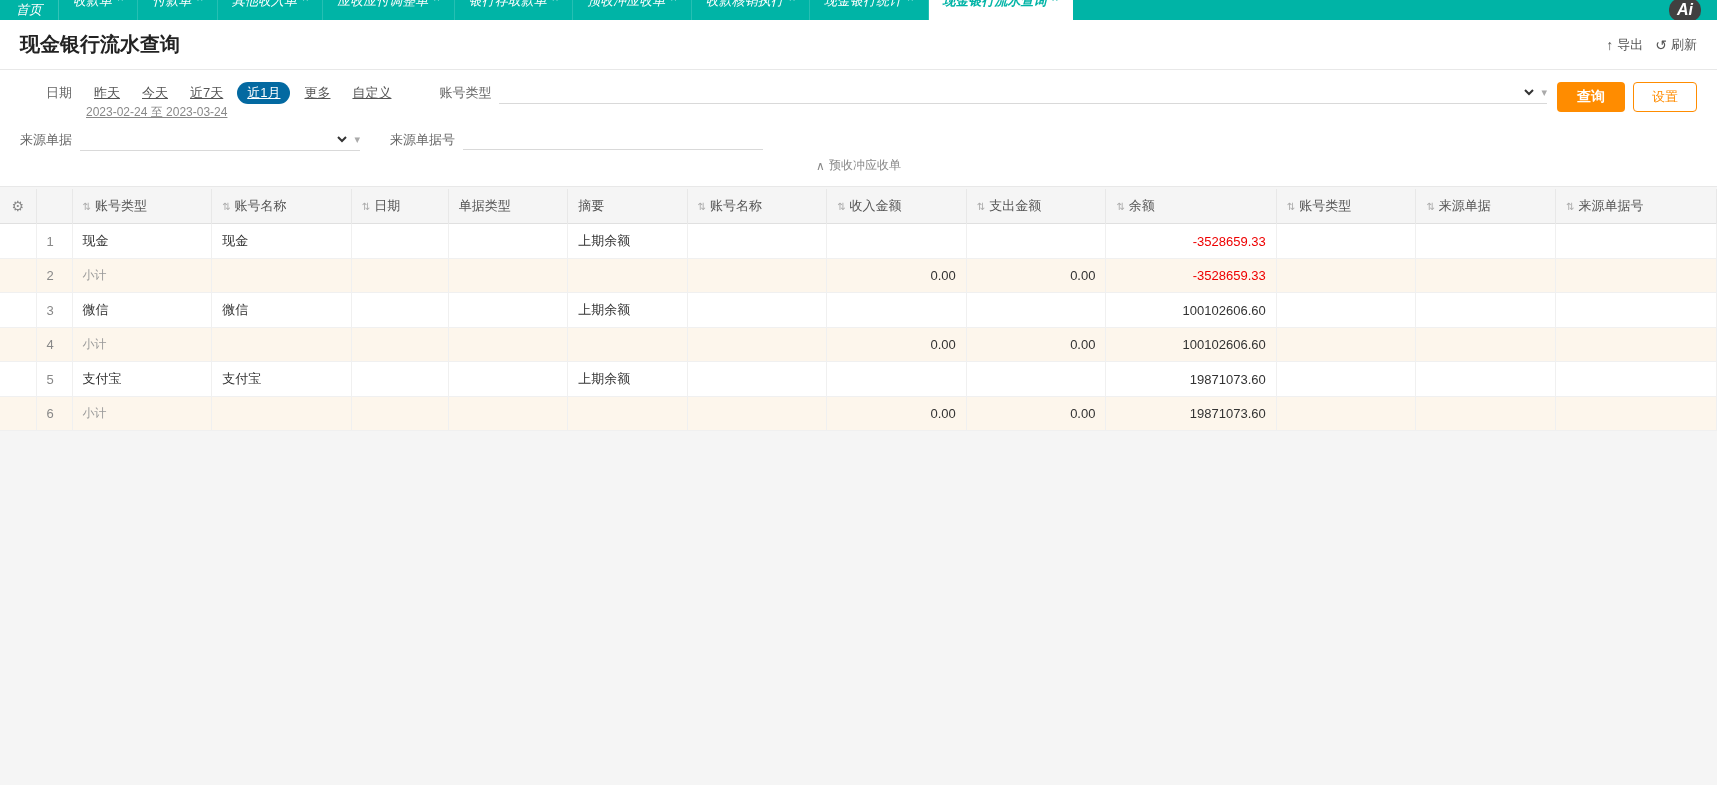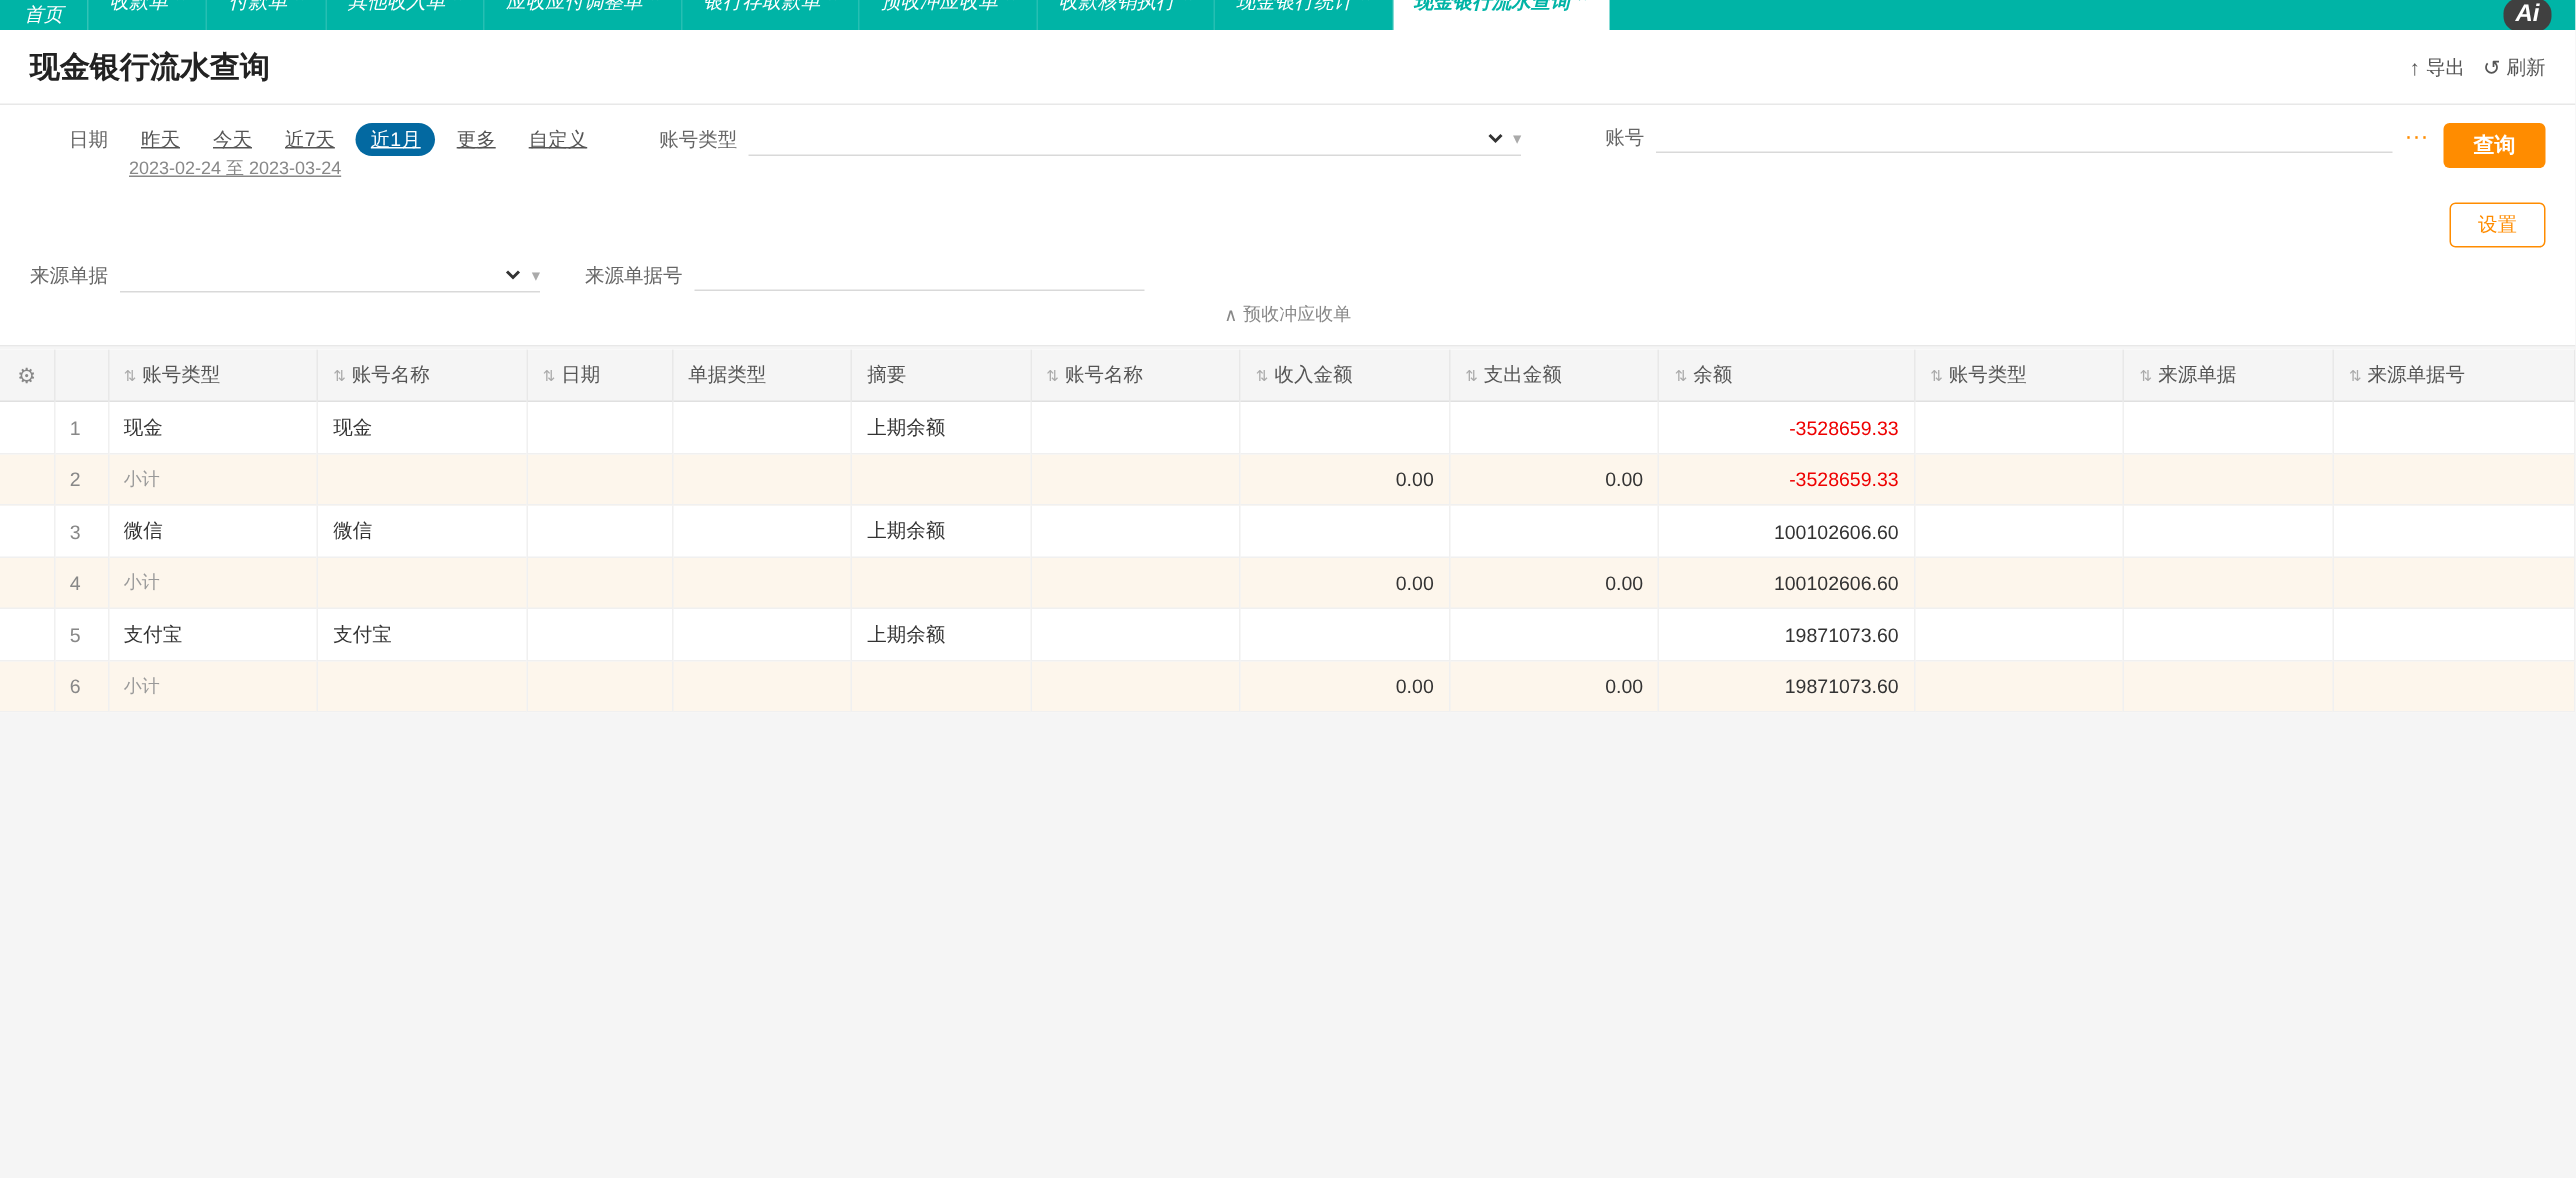--- a/index.html
+++ b/index.html
@@ -158,22 +158,22 @@
       background: #fff;
       color: #ff8c00;
       border: 1px solid #ff8c00;
       padding: 5px 18px;
       border-radius: 4px;
       cursor: pointer;
       font-size: 13px;
     }
     .btn-group-right {
       display: flex;
-      flex-direction: column;
-      gap: 23px;
+      flex-direction: row;
+      gap: 8px;
       align-items: flex-end;
       margin-left: auto;
     }
     .account-dots {
       color: #ff8c00;
       font-size: 16px;
       cursor: pointer;
       margin-left: 8px;
     }
     .collapse-bar {
@@ -309,27 +309,20 @@
     </div>
 
     <div style="display:flex; align-items:center; flex:1; margin-left:30px;">
       <span class="filter-label">账号类型</span>
       <div style="flex:1; display:flex; align-items:center; border-bottom:1px solid #d9d9d9; min-width:220px;">
         <select class="filter-select" style="border:none;outline:none;background:transparent;flex:1;font-size:13px;"></select>
         <span class="dropdown-arrow">▾</span>
       </div>
     </div>
 
-    <div style="display:flex; align-items:center; flex:1; margin-left:20px;">
-      <span class="filter-label">账号</span>
-      <div style="flex:1; display:flex; align-items:center; border-bottom:1px solid #d9d9d9; min-width:180px;">
-        <input class="filter-input" type="text" style="border: none; outline: none; background: transparent; flex: 1 1 0%; font-size: 13px;">
-      </div>
-      <span class="account-dots">···</span>
-    </div>
 
     <div class="btn-group-right">
       <button class="search-btn">查询</button>
       <button class="setting-btn">设置</button>
     </div>
   </div>
 
   <div style="display:flex; align-items:center; gap:10px; margin-top:8px;">
 
     <div style="display:flex; align-items:center; flex-shrink:0;">

